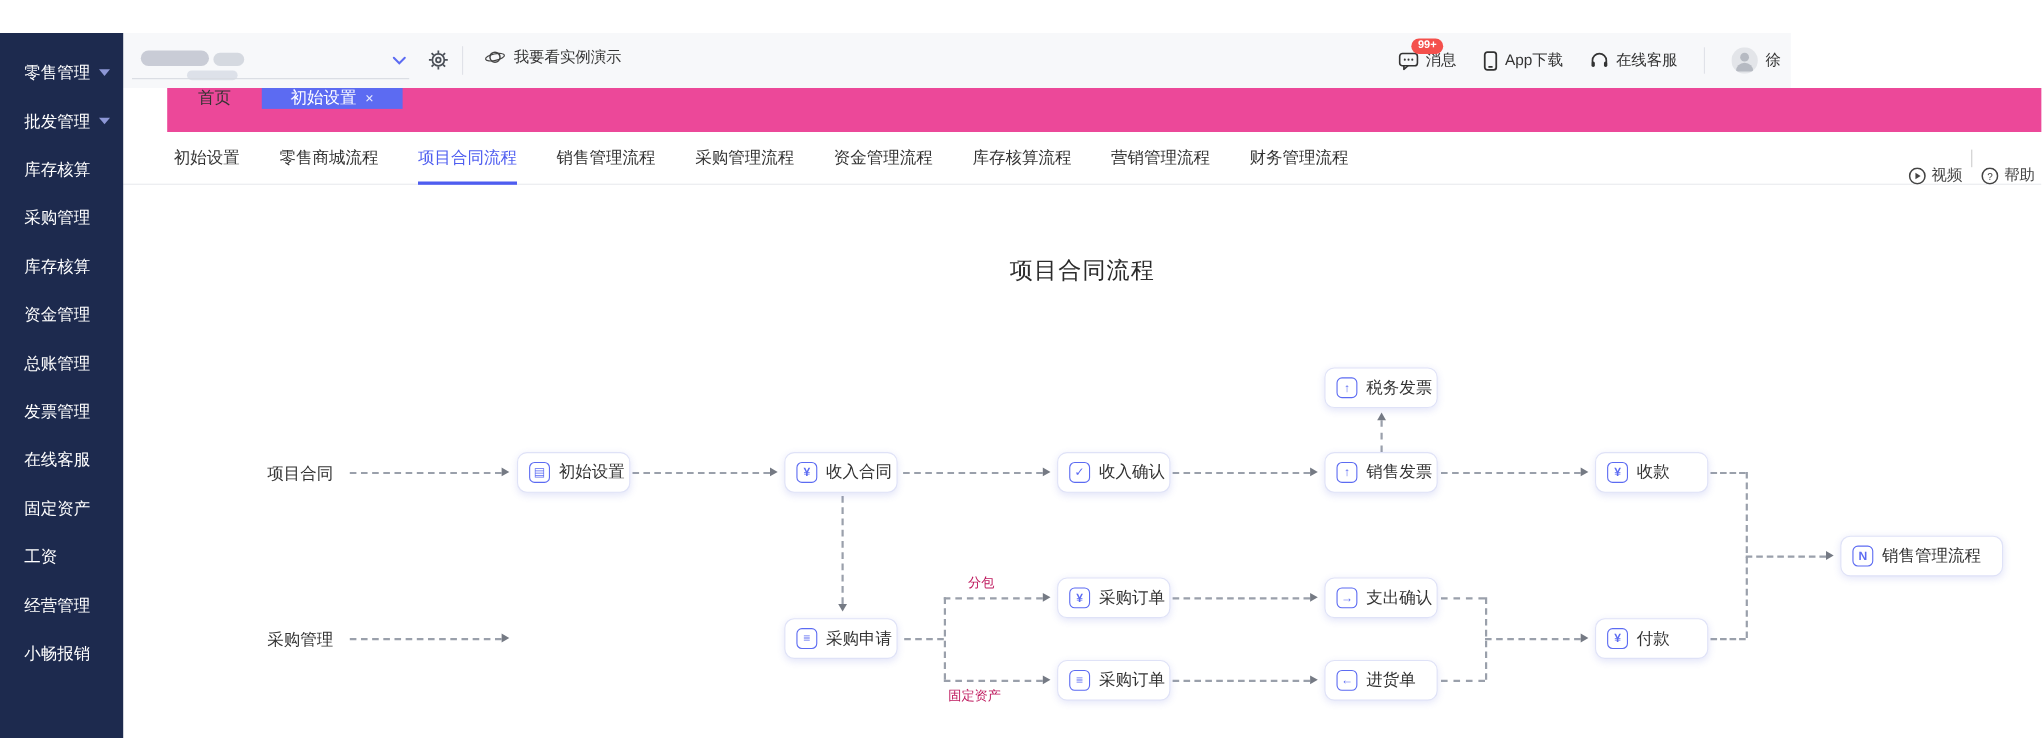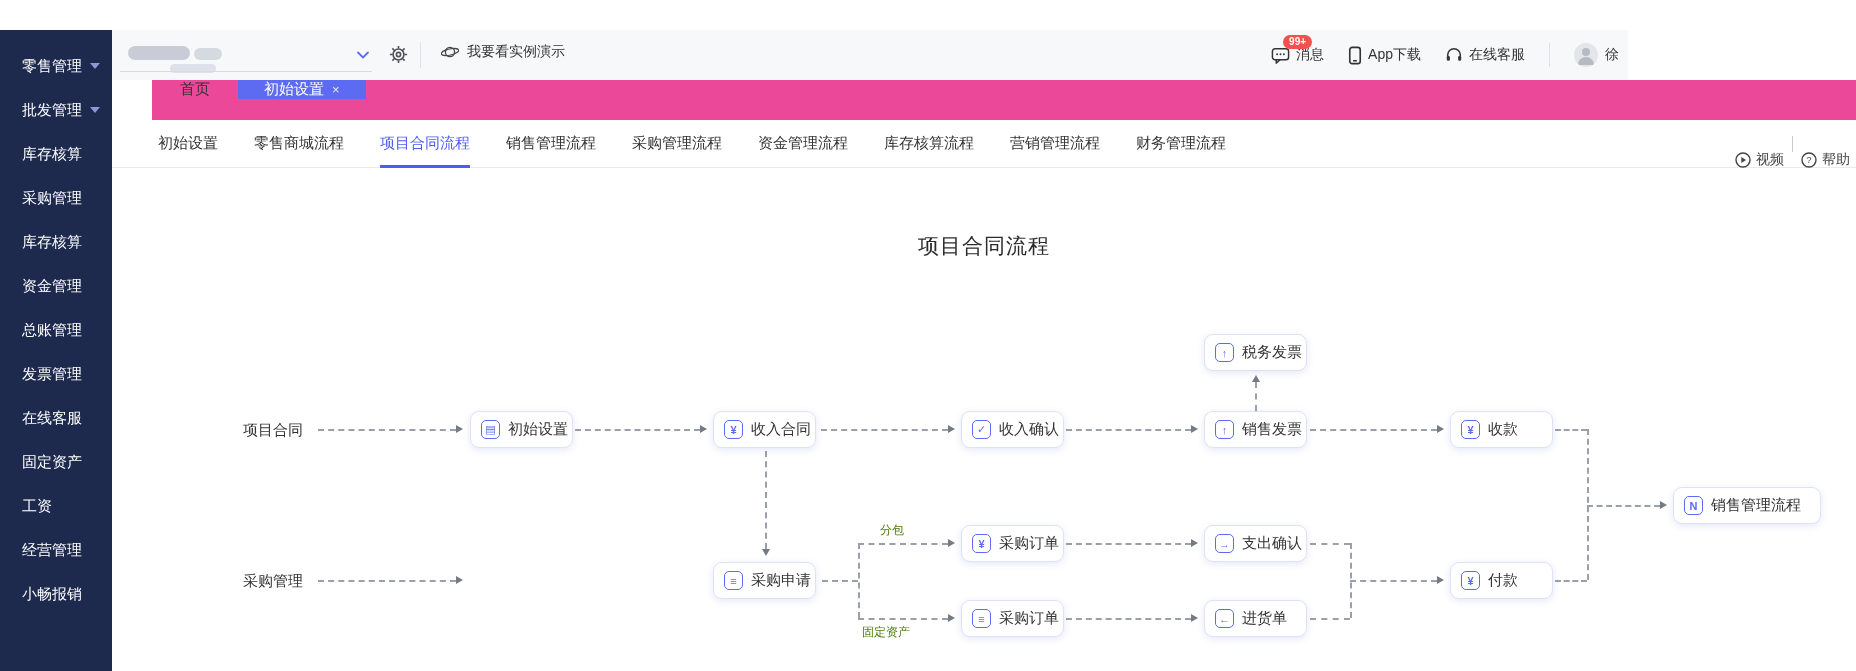--- a/index.html
+++ b/index.html
@@ -54,21 +54,21 @@
   .layer{position:absolute;left:0;top:0;width:1856px;height:671px;}
   .rowlabel{position:absolute;font-size:15px;color:#333;white-space:nowrap;}
   .node{position:absolute;box-sizing:border-box;height:37px;width:103px;background:#fff;border:1px solid #dfe2f7;border-radius:9px;box-shadow:0 2px 7px rgba(95,106,220,.16);display:flex;align-items:center;gap:8px;padding-left:10px;font-size:15px;color:#333;cursor:pointer;white-space:nowrap;}
   .node.wide{width:148px;}
   .nicon{flex:0 0 auto;width:19px;height:19px;border:1.5px solid #5c6bf2;border-radius:5px;color:#5c6bf2;font-size:11px;font-weight:bold;display:flex;align-items:center;justify-content:center;box-sizing:border-box;}
   .hl{position:absolute;border-top:2px dashed #9aa0ab;}
   .vl{position:absolute;border-left:2px dashed #9aa0ab;}
   .ar{position:absolute;width:0;height:0;border-top:4px solid transparent;border-bottom:4px solid transparent;border-left:7px solid #757a84;}
   .au{position:absolute;width:0;height:0;border-left:4px solid transparent;border-right:4px solid transparent;border-bottom:7px solid #757a84;}
   .ad{position:absolute;width:0;height:0;border-left:4px solid transparent;border-right:4px solid transparent;border-top:7px solid #757a84;}
-  .blabel{position:absolute;font-size:12px;color:#4d7c0f;white-space:nowrap;}
+  .blabel{position:absolute;font-size:12px;color:#be185d;white-space:nowrap;}
 </style>
 </head>
 <body>
 
 <div class="page">
 
   <div class="side-col">
     <div class="menu">
       <div class="menu-item">
           <span>零售管理</span>

